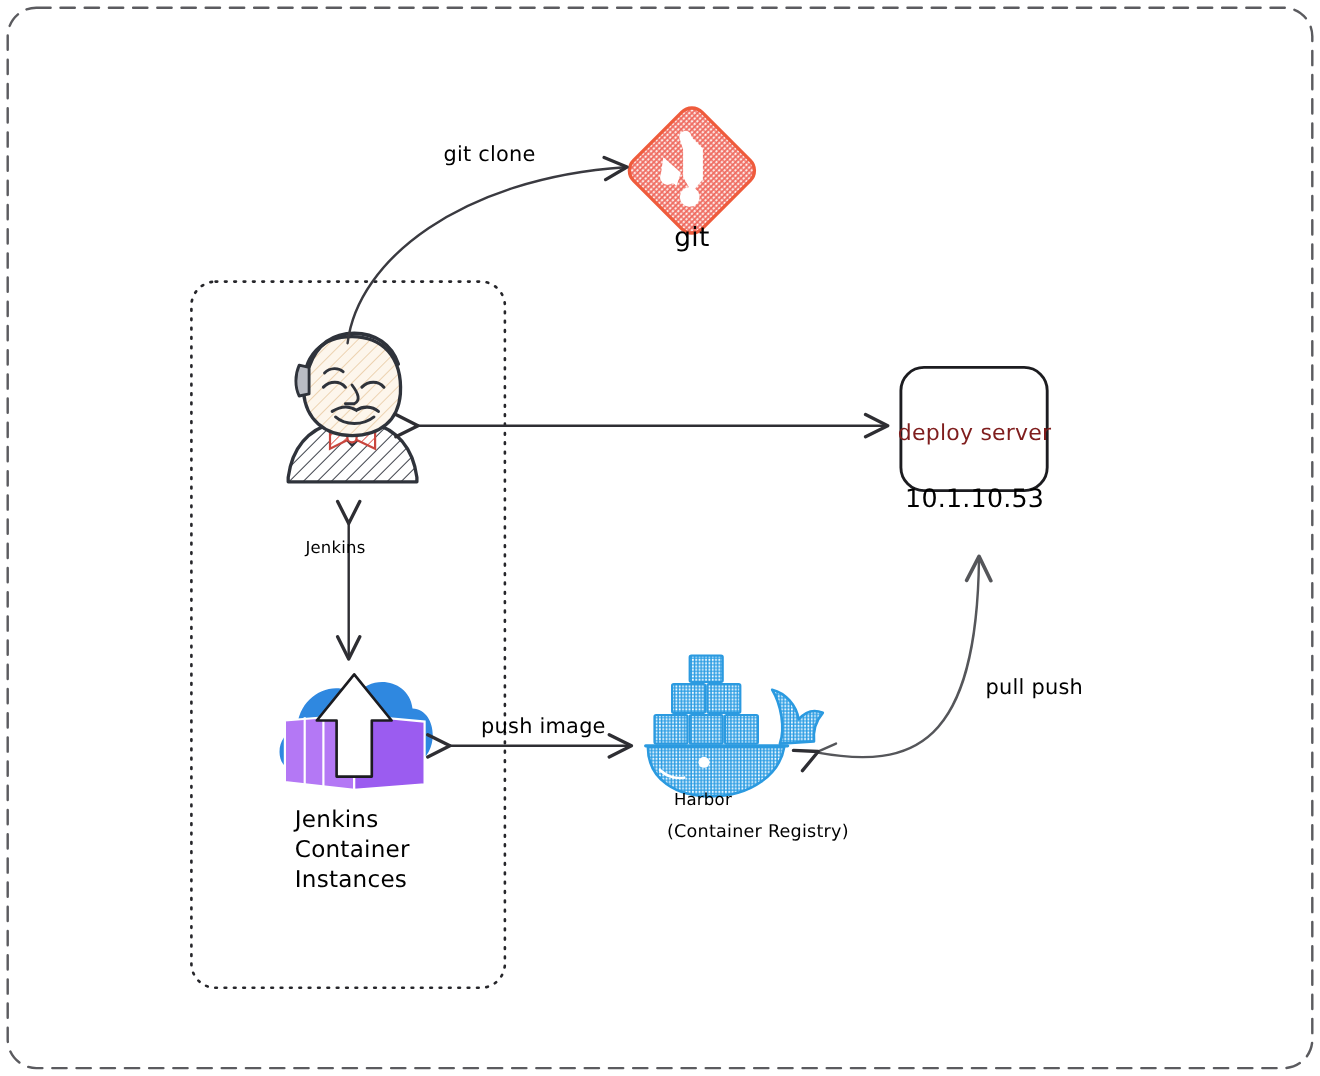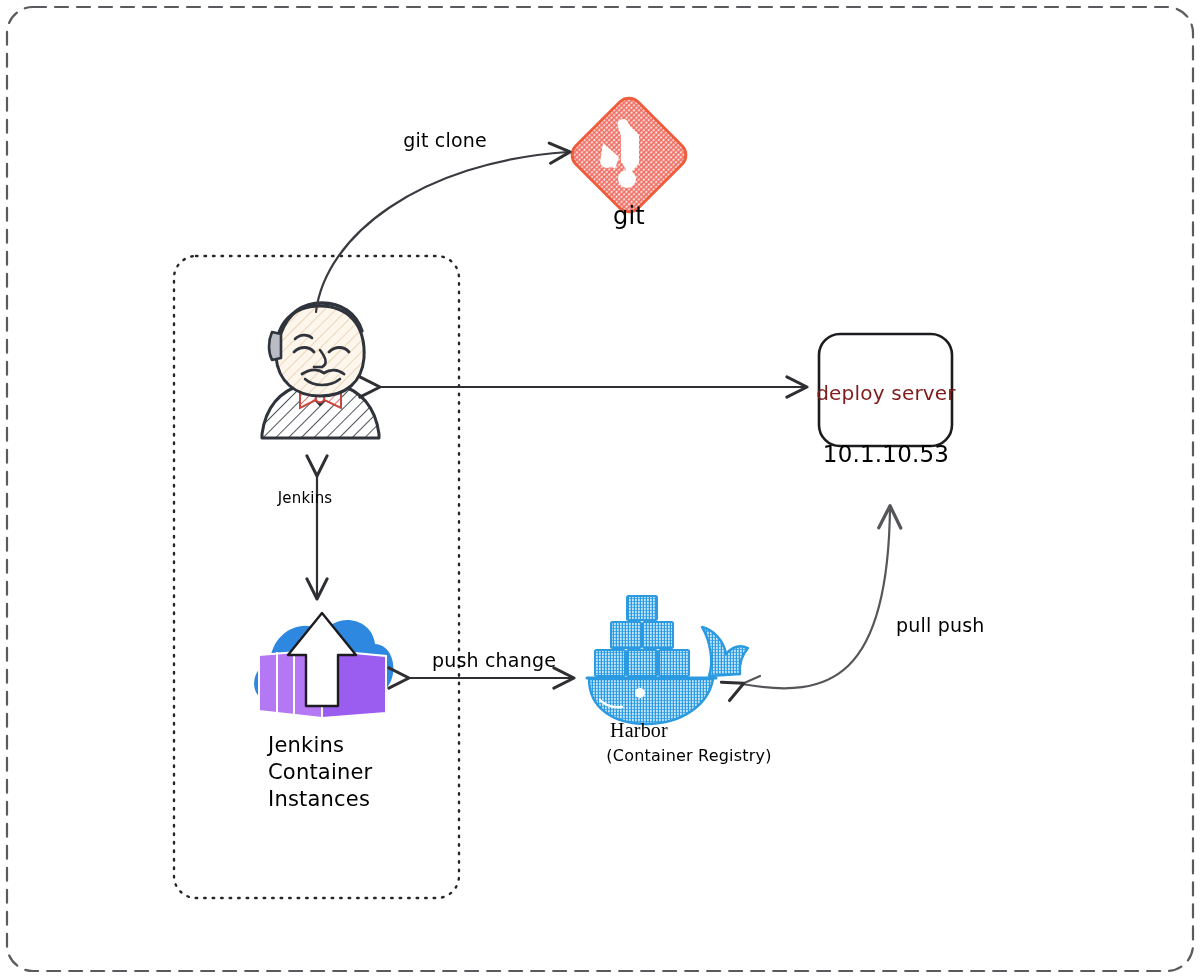--- a/index.html
+++ b/index.html
@@ -32,21 +32,21 @@
     white-space: pre;
     line-height: 1.28;
     letter-spacing: 0.2px;
   }
   .lbl.center { text-align: center; transform: translateX(-50%); }
   .lbl.leftish { text-align: left; }
   .t-git       { font-size: 24px; }
   .t-jenkins   { font-size: 15px; margin-top: 47px; }
   .t-ip        { font-size: 23px; }
   .t-deploy    { font-size: 20px; color: #7f1d1d; }
-  .t-harbor    { font-size: 20px; font-family: Liberation Serif, serif; }
+  .t-harbor    { font-size: 15px; }
   .t-harbor2   { font-size: 16px; margin-left: 40px; }
   .t-create    { font-size: 21px; }
   .t-edge      { font-size: 19px; }
 </style>
 </head>
 <body>
 
 <div id="canvas">
 
   <svg class="layer" viewBox="0 0 1200 978" xmlns="http://www.w3.org/2000/svg">
@@ -194,17 +194,17 @@
 
   <div class="lbl center t-harbor2" style="left:649px; top:746px;">(Container Registry)</div>
 
   <div class="lbl leftish t-create" style="left:268px; top:732px;">Jenkins</div>
   <div class="lbl leftish t-create" style="left:268px; top:759px;">Container</div>
   <div class="lbl leftish t-create" style="left:268px; top:786px;">Instances</div>
 
   <div class="lbl center t-edge" style="left:445px; top:128px;">git clone</div>
 
 
-  <div class="lbl center t-edge" style="left:494px; top:648px;">push change</div>
+  <div class="lbl center t-edge" style="left:494px; top:648px;">push image</div>
 
   <div class="lbl leftish t-edge" style="left:896px; top:613px;">pull push</div>
 
 </div>
 
 </body></html>

